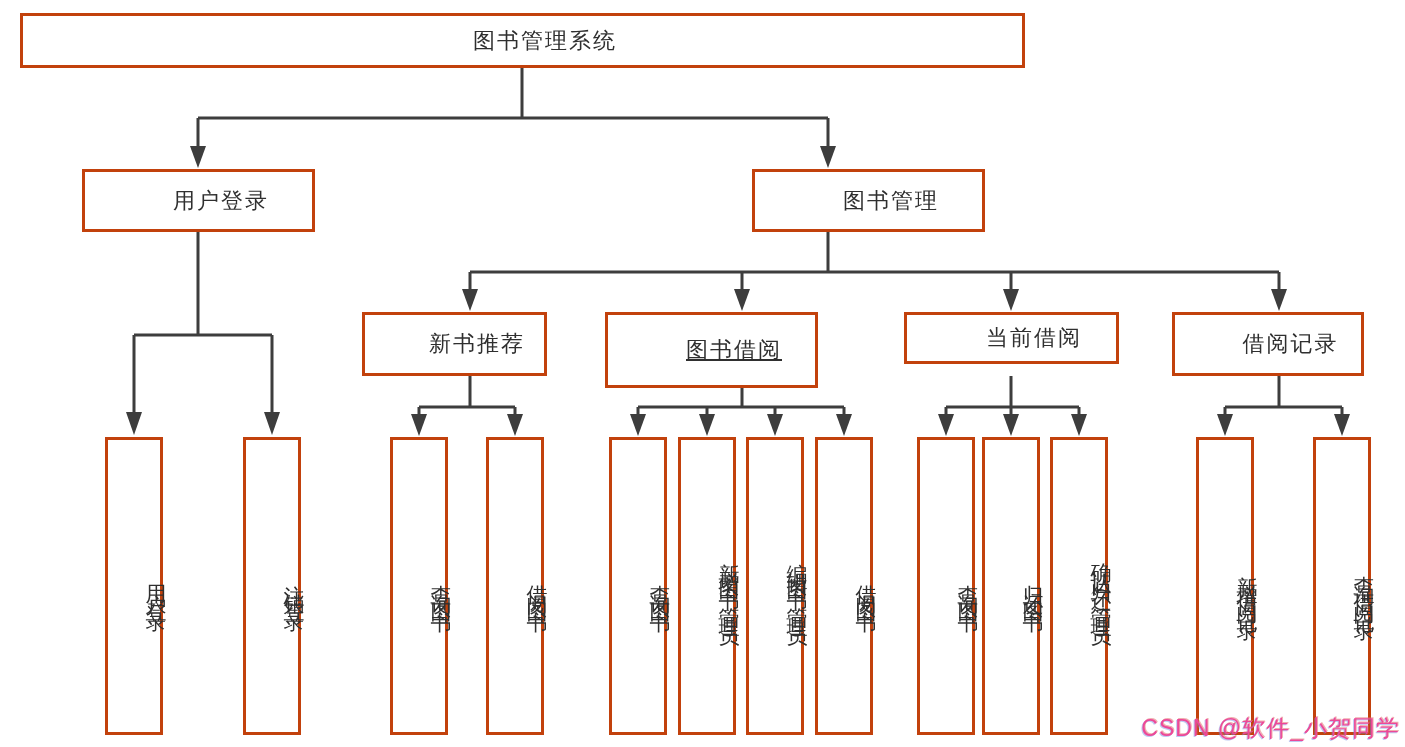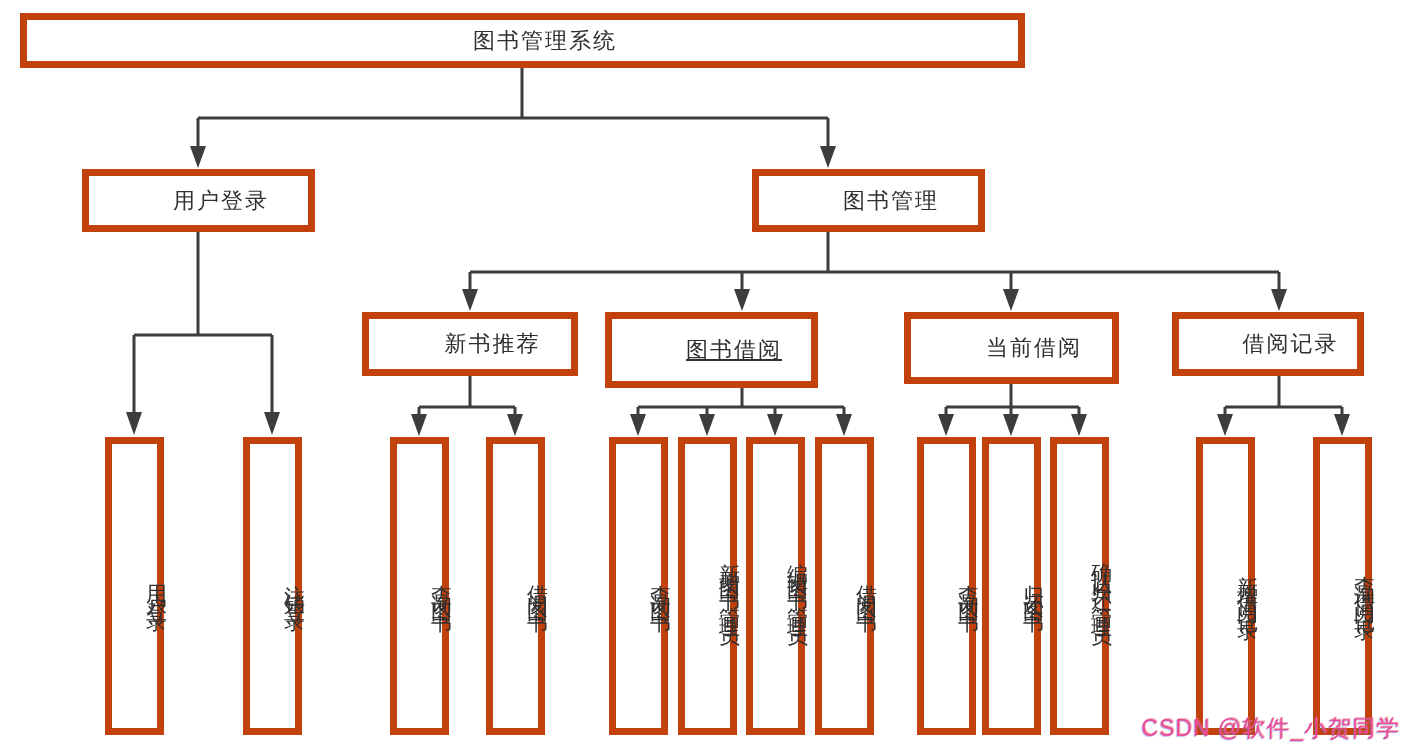--- a/index.html
+++ b/index.html
@@ -3,35 +3,35 @@
 <meta charset="utf-8">
 <style>
   html,body{margin:0;padding:0;background:#fff;}
   .canvas{
     position:relative;width:1405px;height:747px;background:#fff;
     font-family:"Liberation Sans","DejaVu Sans",sans-serif;
     color:#2f2f2f;overflow:hidden;
   }
   .connectors{position:absolute;left:0;top:0;width:1405px;height:747px;}
   .box{
-    position:absolute;box-sizing:border-box;border:7px solid #c2410c;background:#fff;
+    position:absolute;box-sizing:border-box;border:3px solid #c2410c;background:#fff;
     display:flex;align-items:center;justify-content:center;padding-left:45px;
   }
   .box.h{font-size:22px;letter-spacing:2px;white-space:nowrap;}
   .box.v{
     writing-mode:vertical-rl;text-orientation:mixed;
     font-size:21px;letter-spacing:9px;line-height:1;
   }
   
   .n-root{left:20px;top:13px;width:1005px;height:55px;}
   .n-b0{left:82px;top:169px;width:233px;height:63px;}
   .n-b1{left:752px;top:169px;width:233px;height:63px;}
-  .n-m0{left:362px;top:312px;width:216px;height:64px;}
+  .n-m0{left:362px;top:312px;width:185px;height:64px;}
   .n-m1{left:605px;top:312px;width:213px;height:76px;text-decoration:underline;}
-  .n-m2{left:904px;top:312px;width:215px;height:72px;}
+  .n-m2{left:904px;top:312px;width:215px;height:52px;}
   .n-m3{left:1172px;top:312px;width:192px;height:64px;}
   .leaf{top:437px;width:58px;height:298px;}
   .n-l00{left:105px;} .n-l01{left:243px;}
   .n-l10{left:390px;} .n-l11{left:486px;}
   .n-l20{left:609px;} .n-l21{left:678px;} .n-l22{left:746px;} .n-l23{left:815px;}
   .n-l30{left:917px;} .n-l31{left:982px;} .n-l32{left:1050px;}
   .n-l40{left:1196px;} .n-l41{left:1313px;}
   .watermark{
     position:absolute;right:5px;bottom:3px;font-size:23px;color:#ec4899;
     letter-spacing:1px;white-space:nowrap;

